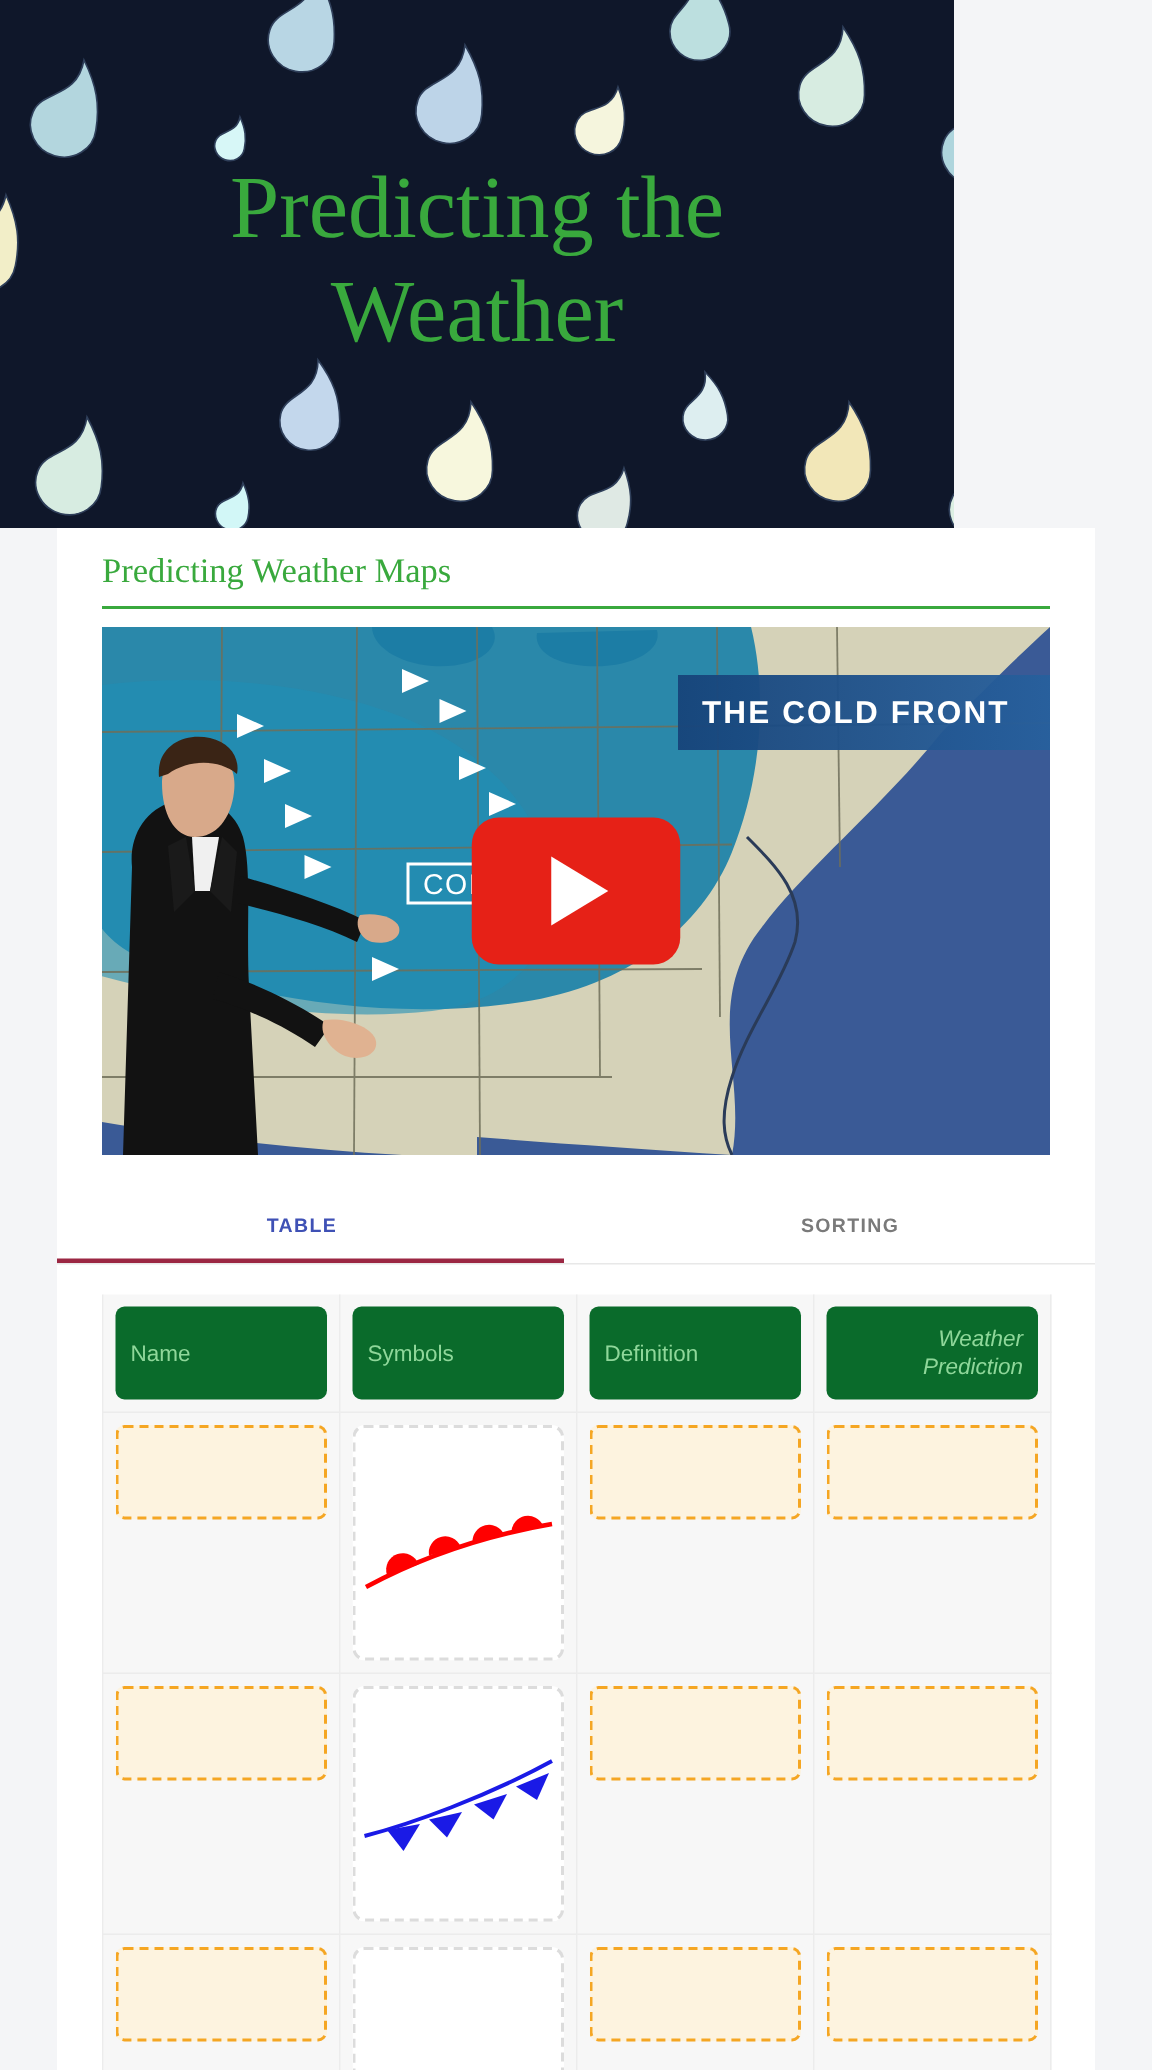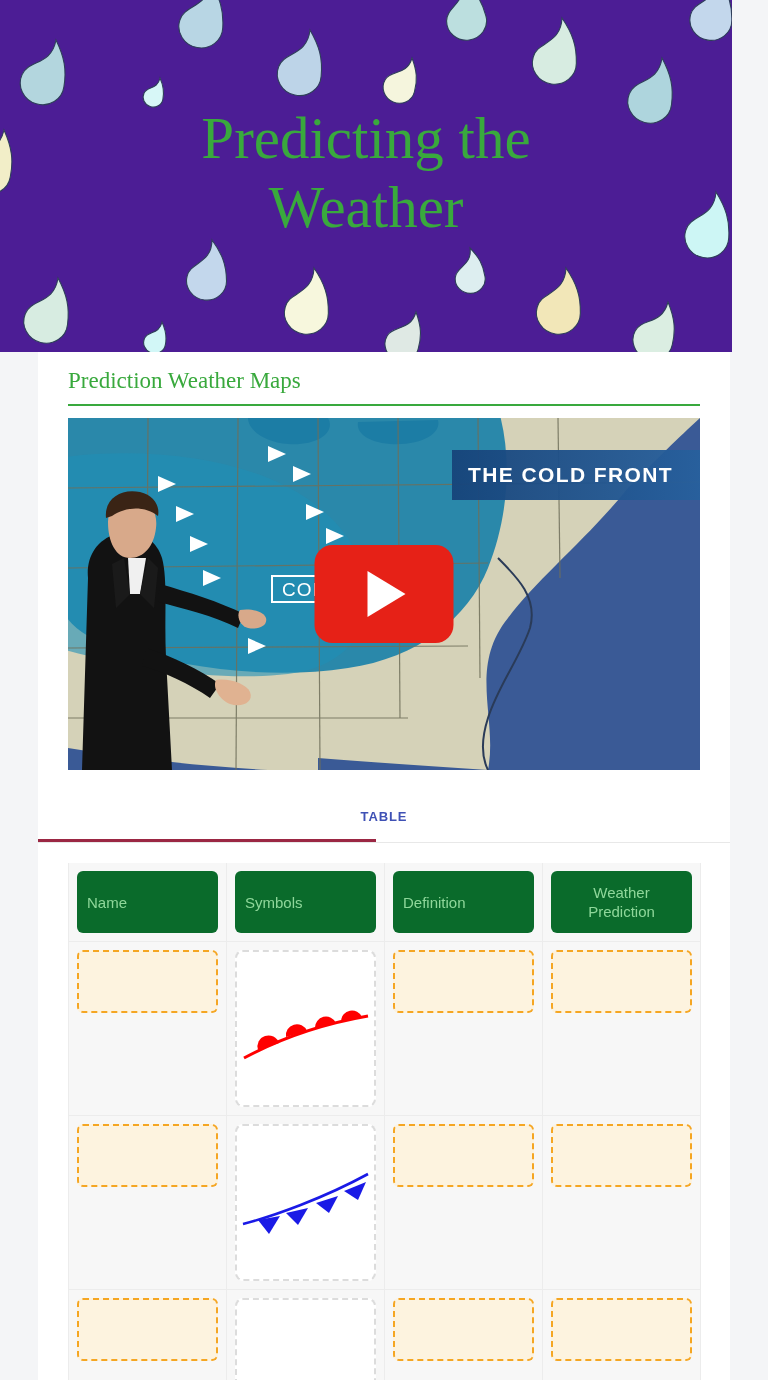--- a/index.html
+++ b/index.html
@@ -9,23 +9,23 @@
     background: #f4f5f7;
     font-family: "Liberation Sans", sans-serif;
     overflow: hidden;
   }
 
   .page { position: relative; width: 768px; height: 1380px; }
 
   
   .hero {
     position: relative;
-    width: 732px;
+    width: 636px;
     height: 352px;
-    background: #4c1d95;
+    background: #0f172a;
     overflow: hidden;
   }
   .hero-drops {
     position: absolute;
     inset: 0;
     width: 768px;
     height: 352px;
   }
   .hero-title-wrap {
     position: absolute;
@@ -157,21 +157,21 @@
     font-size: 15px;
     font-weight: 400;
     text-align: left;
     display: flex;
     align-items: center;
     padding: 0 10px;
     min-height: 62px;
     line-height: 19px;
   }
   .col-h.one-line { align-items: center; justify-content: flex-start; }
-  .col-h.two-line { justify-content: center; text-align: center; }
+  .col-h.two-line { justify-content: center; text-align: right; font-style: italic; }
 
   .dropzone {
     border: 2px dashed #f5a623;
     background: #fdf3df;
     border-radius: 6px;
     height: 63px;
     width: 100%;
     cursor: pointer;
   }
   .symbol-cell-inner {
@@ -257,21 +257,21 @@
         </g>
       </svg>
     <div class="hero-title-wrap">
       <div class="hero-title">Predicting the Weather</div>
     </div>
   </div>
 
   <div class="card">
 
     <div class="section-head">
-      <div class="section-title">Prediction Weather Maps</div>
+      <div class="section-title">Predicting Weather Maps</div>
       <div class="section-rule"></div>
     </div>
 
     <div class="video-wrap">
       <svg class="video-thumb" viewBox="0 0 632 352" preserveAspectRatio="none">
 
         <rect x="0" y="0" width="632" height="352" fill="#d5d2b8"></rect>
 
         <path d="M632,0 L632,352 L420,352 C430,300 400,250 440,200 C470,160 520,120 560,70 C590,40 610,20 632,0 Z" fill="#3a5a96"></path>
 
@@ -338,20 +338,23 @@
         </g>
       </svg>
       <div class="play-btn">
         <div class="play-tri"></div>
       </div>
     </div>
 
     <div class="tabs">
       <div class="tab active">
         <span>TABLE</span>
+      </div>
+      <div class="tab">
+        <span>SORTING</span>
       </div>
       <div class="tab-indicator"></div>
     </div>
 
     <div class="table-section">
 
       <table class="sym-table">
         <colgroup>
           <col style="width:158px">
             <col style="width:158px">

